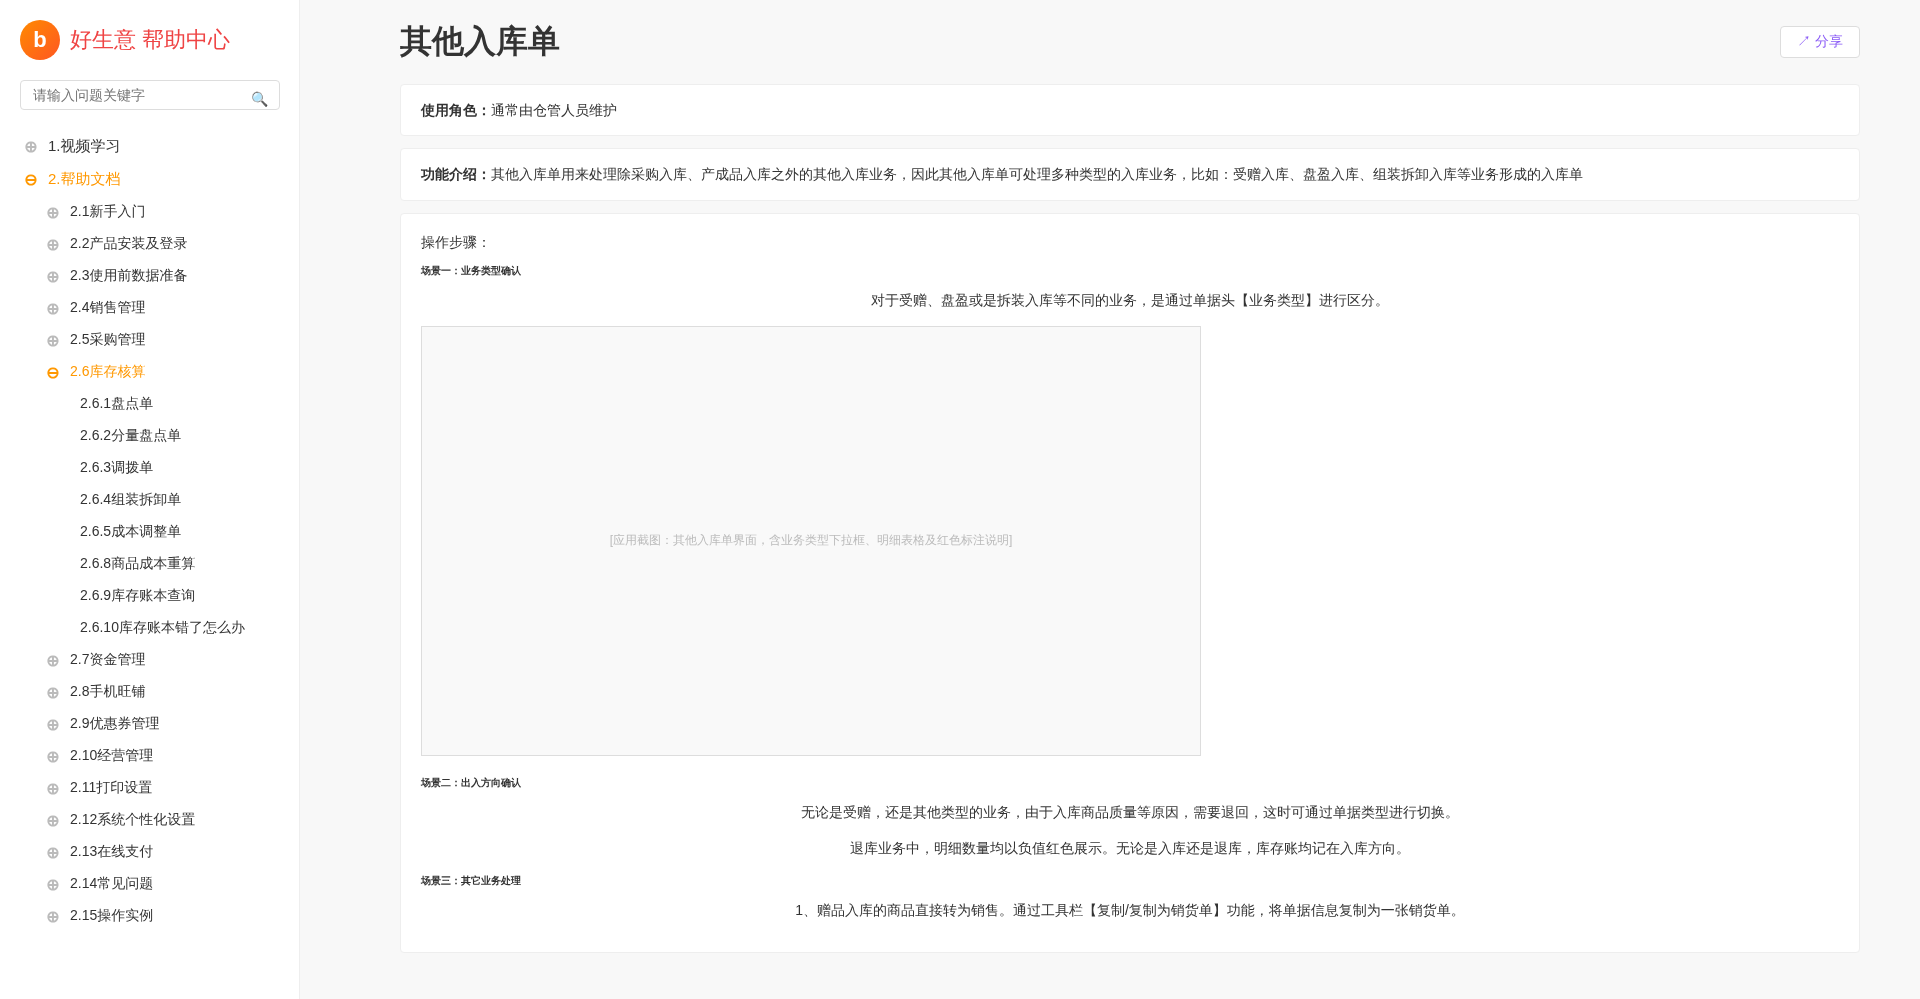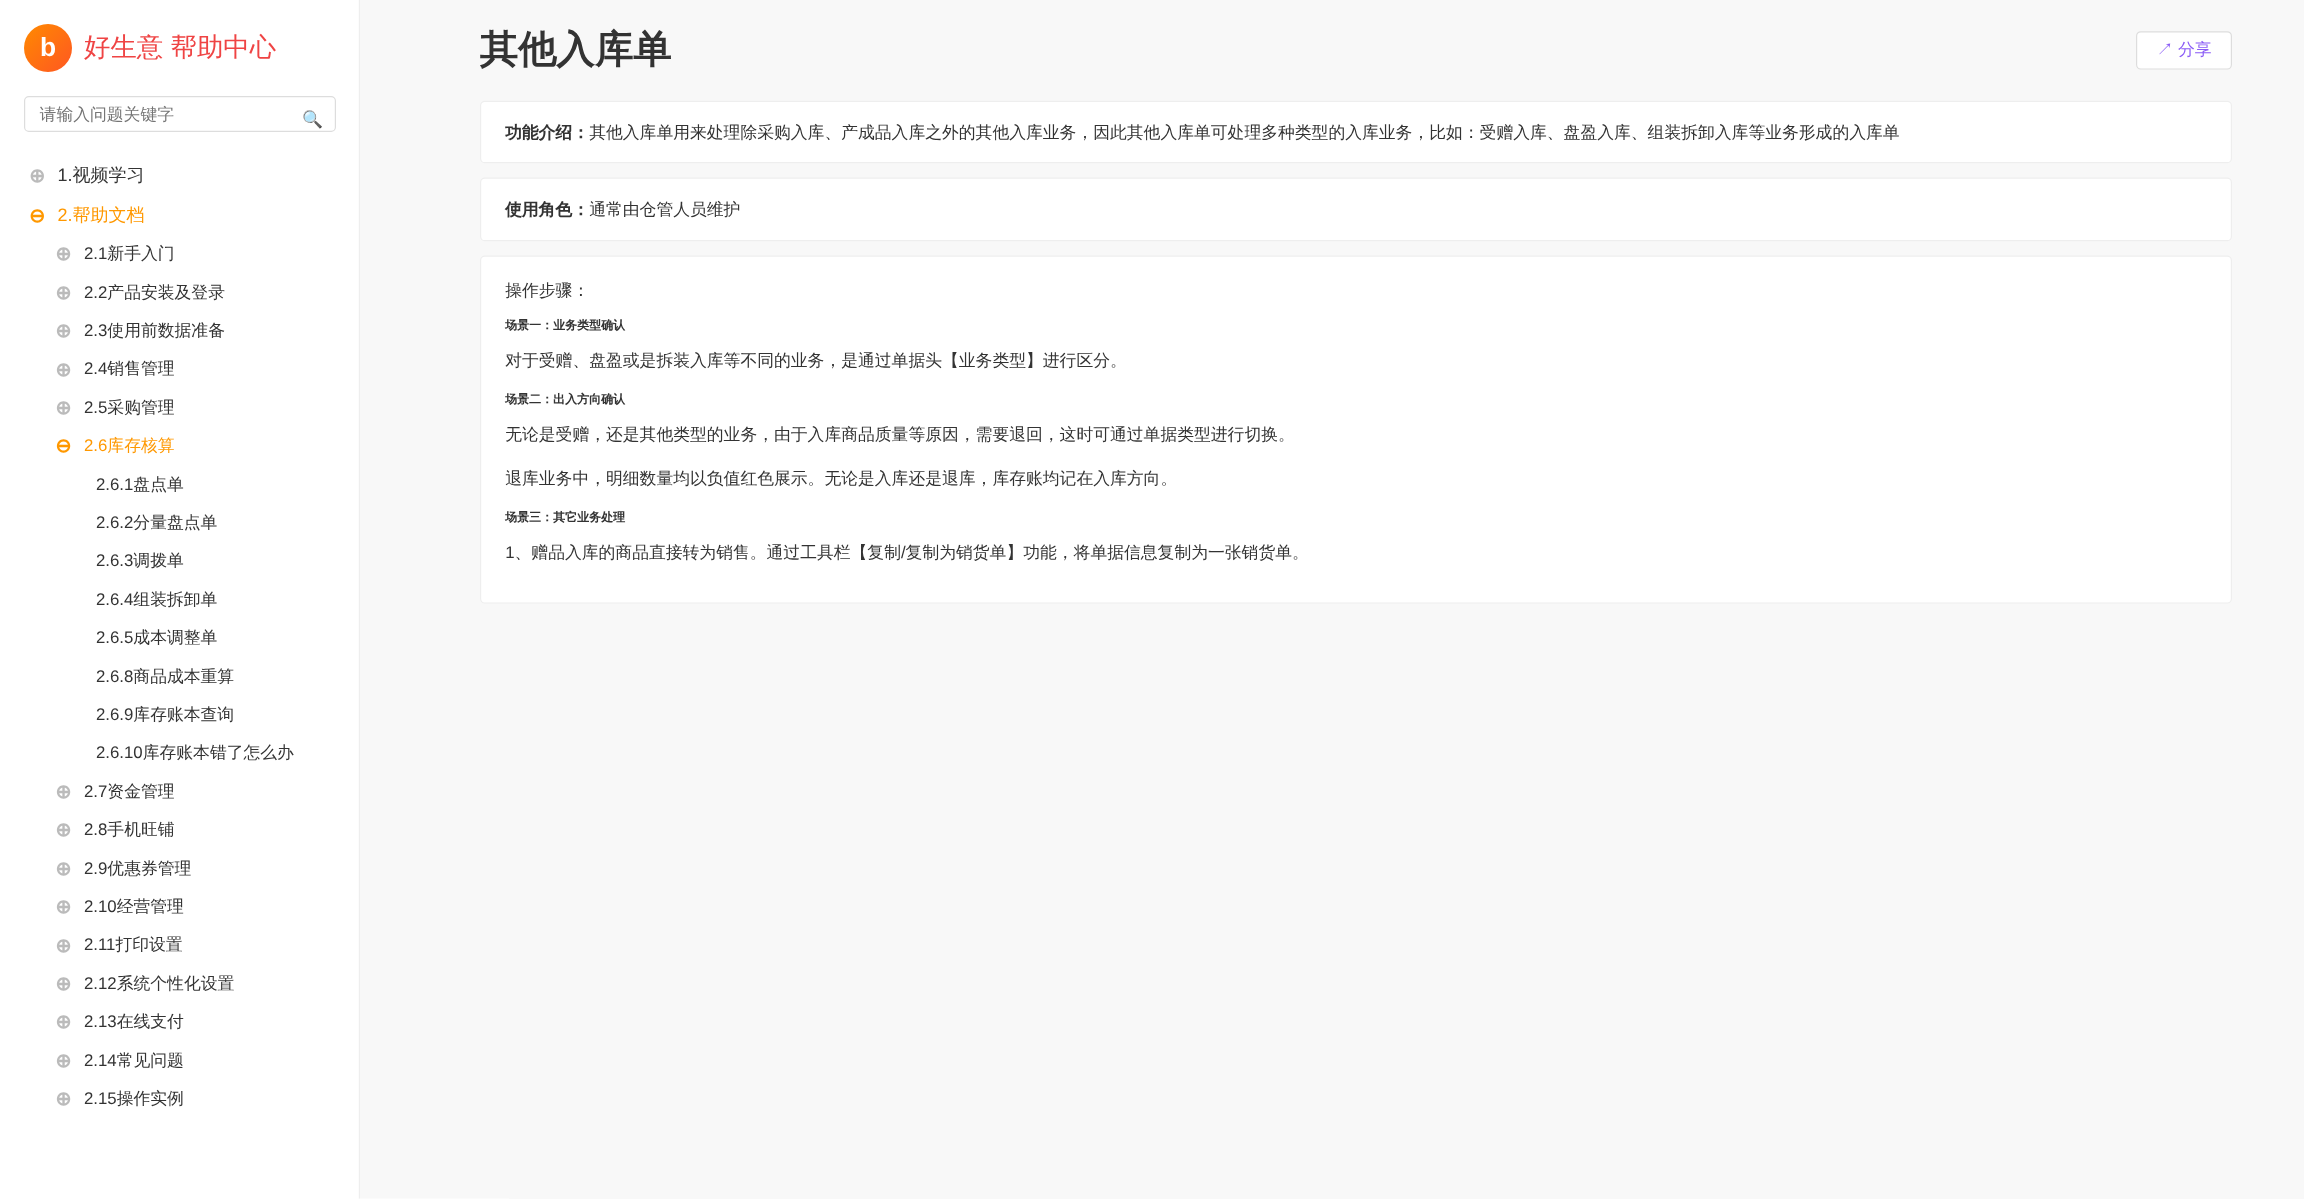--- a/index.html
+++ b/index.html
@@ -22,21 +22,21 @@
 .nav-item.level3 { padding-left: 60px; font-size: 14px; }
 .main { flex: 1; background: #f8f8f8; padding: 20px 60px 0 100px; overflow-y: auto; }
 .title-row { display: flex; justify-content: space-between; align-items: center; margin-bottom: 20px; }
 .page-title { font-size: 32px; font-weight: bold; color: #333; }
 .share-btn { border: 1px solid #ddd; background: #fff; padding: 6px 16px; border-radius: 4px; color: #8b5cf6; cursor: pointer; font-size: 14px; }
 .info-card { background: #fff; border: 1px solid #eee; border-radius: 4px; padding: 14px 20px; margin-bottom: 12px; font-size: 14px; line-height: 1.6; }
 .info-card b { font-weight: bold; }
 .content-block { background: #fff; border: 1px solid #eee; border-radius: 4px; padding: 20px; margin-bottom: 20px; }
 .section-label { font-size: 14px; margin-bottom: 12px; }
 .section-title { font-size: 10px; font-weight: bold; margin: 12px 0 8px 0; }
-.body-text { font-size: 14px; line-height: 2; margin-bottom: 8px; }
+.body-text { font-size: 14px; line-height: 2; margin-bottom: 8px; text-align: center; }
 .screenshot { width: 780px; height: 430px; border: 1px solid #ddd; margin: 12px 0 20px 0; background: #f9f9f9; display: flex; align-items: center; justify-content: center; color: #bbb; font-size: 12px; }
 </style>
 </head>
 <body>
 
 <div class="container">
   <aside class="sidebar">
     <div class="logo-row">
       <div class="logo">b</div>
       <div class="logo-text">好生意 帮助中心</div>
@@ -174,30 +174,31 @@
       </div>
   </aside>
 
   <main class="main">
     <div class="title-row">
       <h1 class="page-title">其他入库单</h1>
       <button class="share-btn">↗ 分享</button>
     </div>
 
     <div class="info-card">
+      <b>使用角色：</b><span>通常由仓管人员维护</span>
+    </div>
+    <div class="info-card">
       <b>功能介绍：</b><span>其他入库单用来处理除采购入库、产成品入库之外的其他入库业务，因此其他入库单可处理多种类型的入库业务，比如：受赠入库、盘盈入库、组装拆卸入库等业务形成的入库单</span>
-    </div>
-    <div class="info-card">
-      <b>使用角色：</b><span>通常由仓管人员维护</span>
     </div>
 
     <div class="content-block">
       <div class="section-label">操作步骤：</div>
       <div class="section-title">场景一：业务类型确认</div>
       <div class="body-text">对于受赠、盘盈或是拆装入库等不同的业务，是通过单据头【业务类型】进行区分。</div>
+      <div class="screenshot">[应用截图：其他入库单界面，含业务类型下拉框、明细表格及红色标注说明]</div>
       <div class="section-title">场景二：出入方向确认</div>
       <div class="body-text">无论是受赠，还是其他类型的业务，由于入库商品质量等原因，需要退回，这时可通过单据类型进行切换。</div>
       <div class="body-text">退库业务中，明细数量均以负值红色展示。无论是入库还是退库，库存账均记在入库方向。</div>
       <div class="section-title">场景三：其它业务处理</div>
       <div class="body-text">1、赠品入库的商品直接转为销售。通过工具栏【复制/复制为销货单】功能，将单据信息复制为一张销货单。</div>
     </div>
   </main>
 </div>
 
 </body></html>

